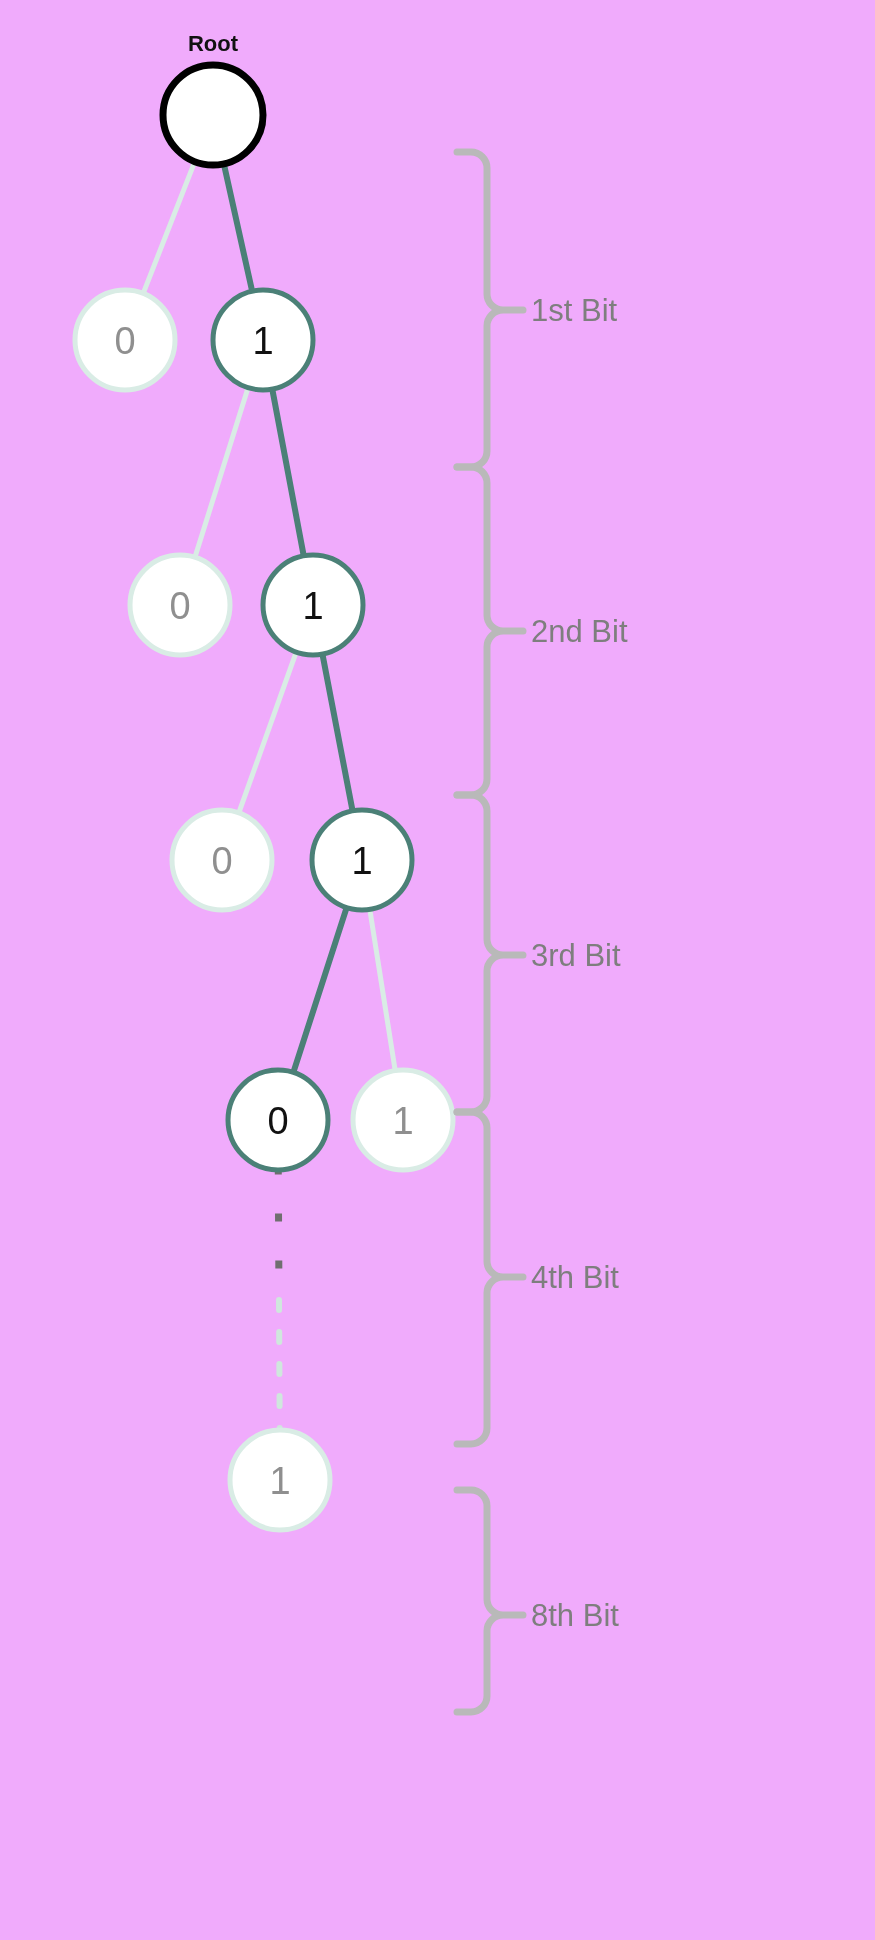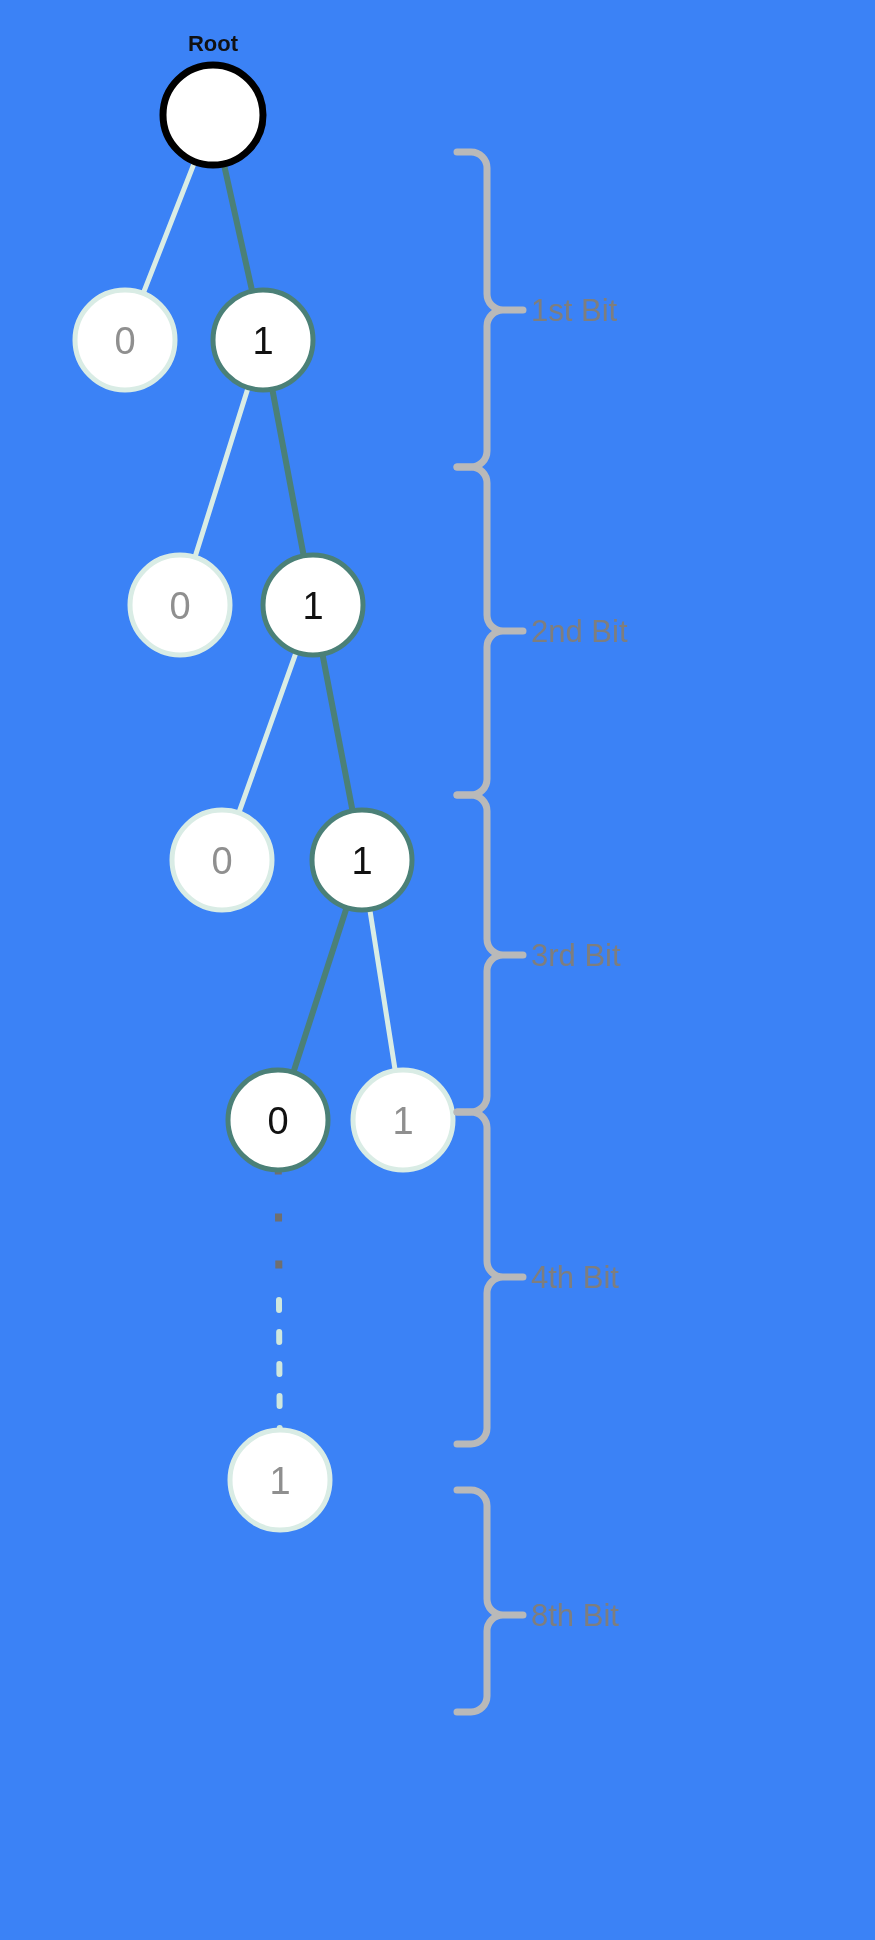--- a/index.html
+++ b/index.html
@@ -1,17 +1,17 @@
 <!DOCTYPE html>
 <html><head>
 <meta charset="utf-8">
 <style>
   html,body{margin:0;padding:0;background:#ffffff;}
   body{font-family:"Liberation Sans",sans-serif;}
-  #stage{position:relative;width:875px;height:1940px;background:#3b82f6;overflow:hidden;}
+  #stage{position:relative;width:875px;height:1940px;background:#f0abfc;overflow:hidden;}
   svg#diagram{position:absolute;left:0;top:0;width:875px;height:1940px;display:block;}
   .node-label{font-family:"Liberation Sans",sans-serif;font-size:38px;text-anchor:middle;dominant-baseline:central;}
   .node-label.active{fill:#111111;}
   .node-label.faded{fill:#8f8f8f;}
   .root-caption{font-family:"Liberation Sans",sans-serif;font-size:22px;font-weight:bold;fill:#111111;text-anchor:middle;}
   .bracket-label{font-family:"Liberation Sans",sans-serif;font-size:31px;fill:#7e7e7e;dominant-baseline:central;}
 </style>
 </head>
 <body>
 

